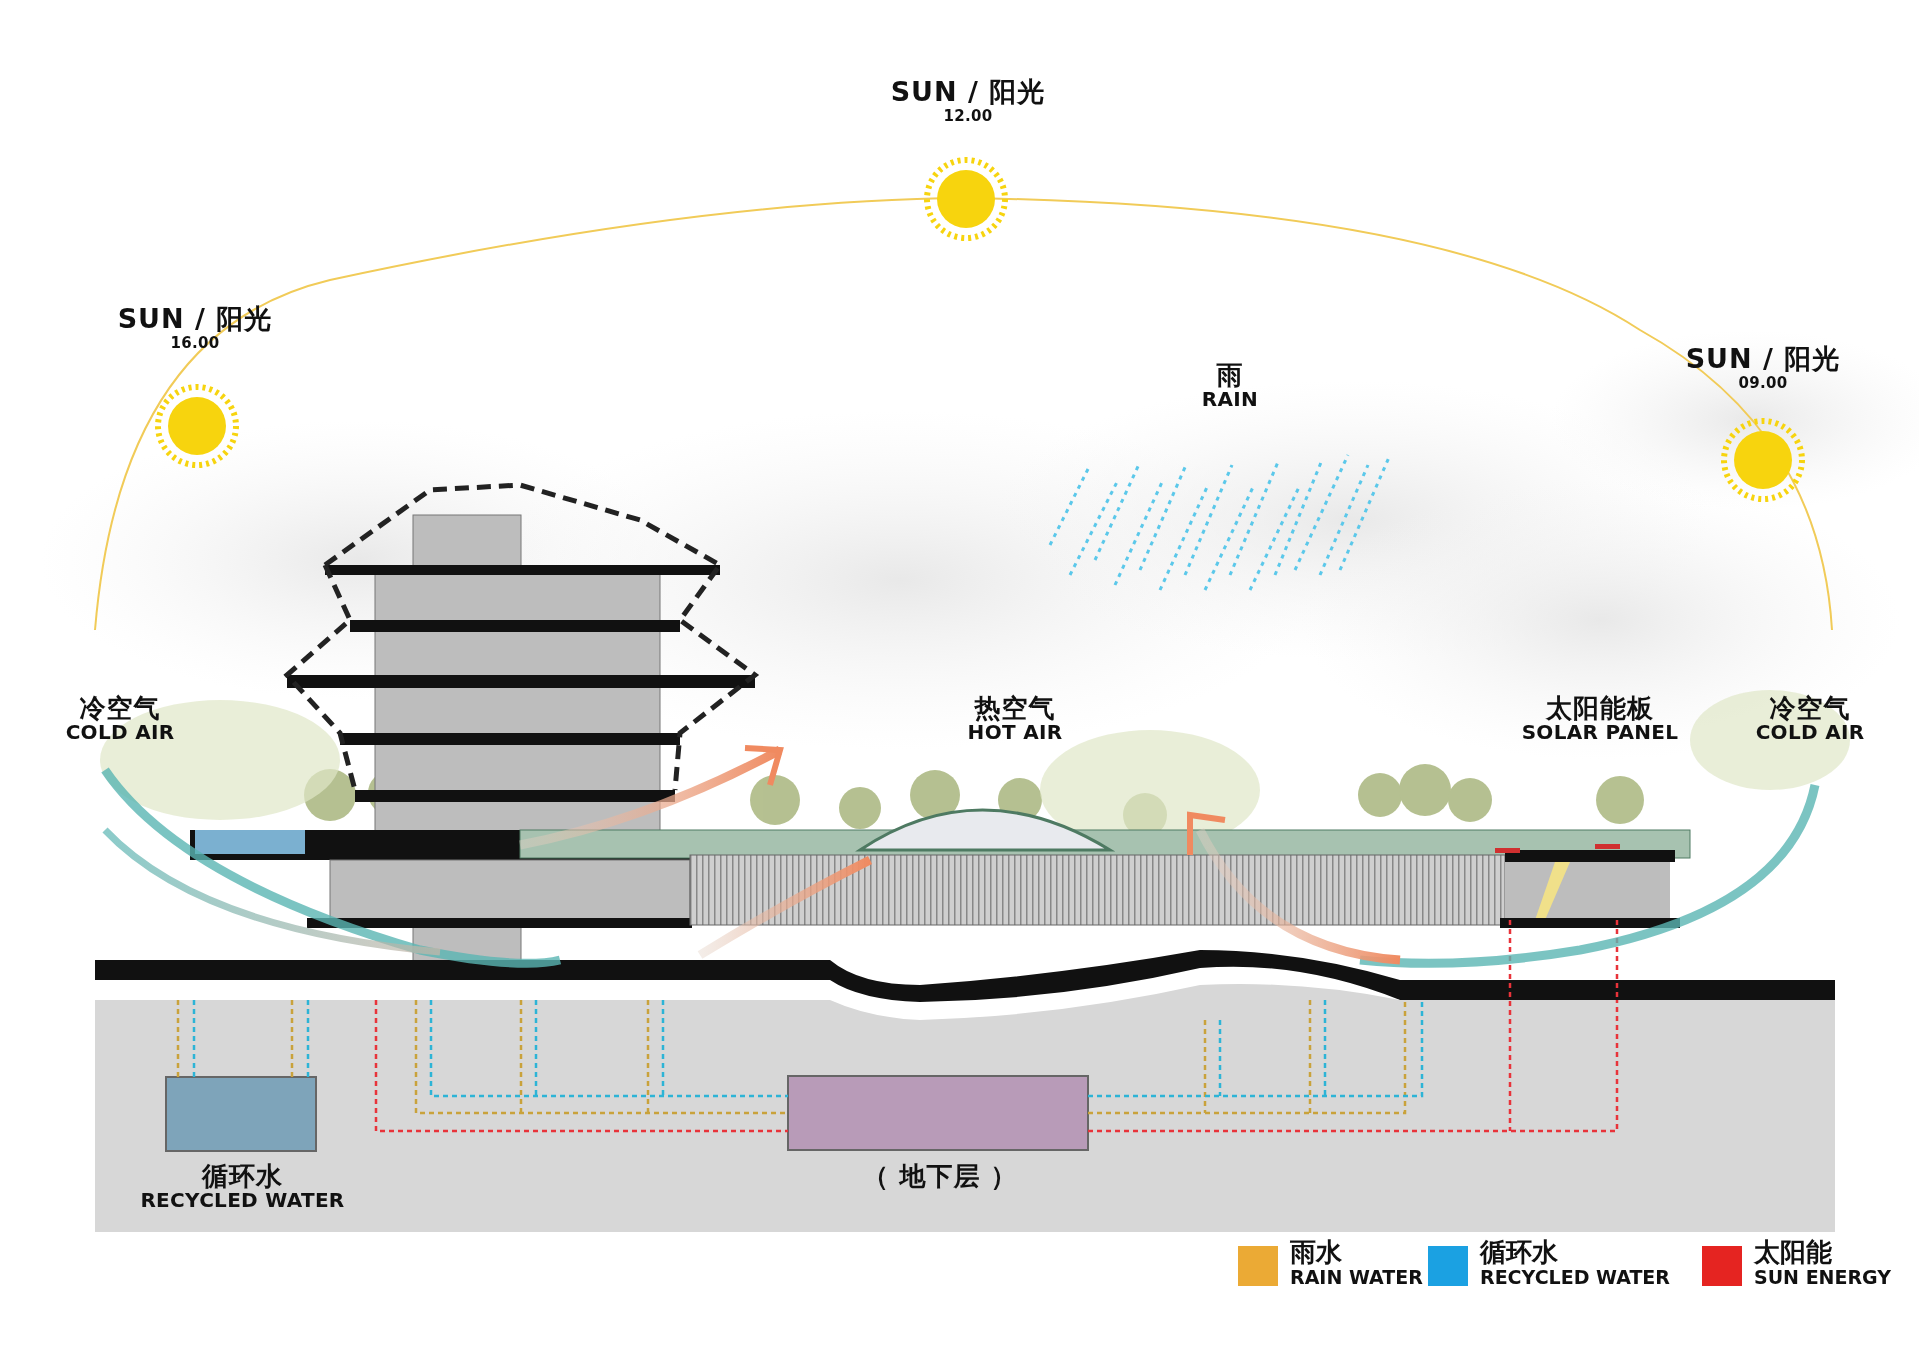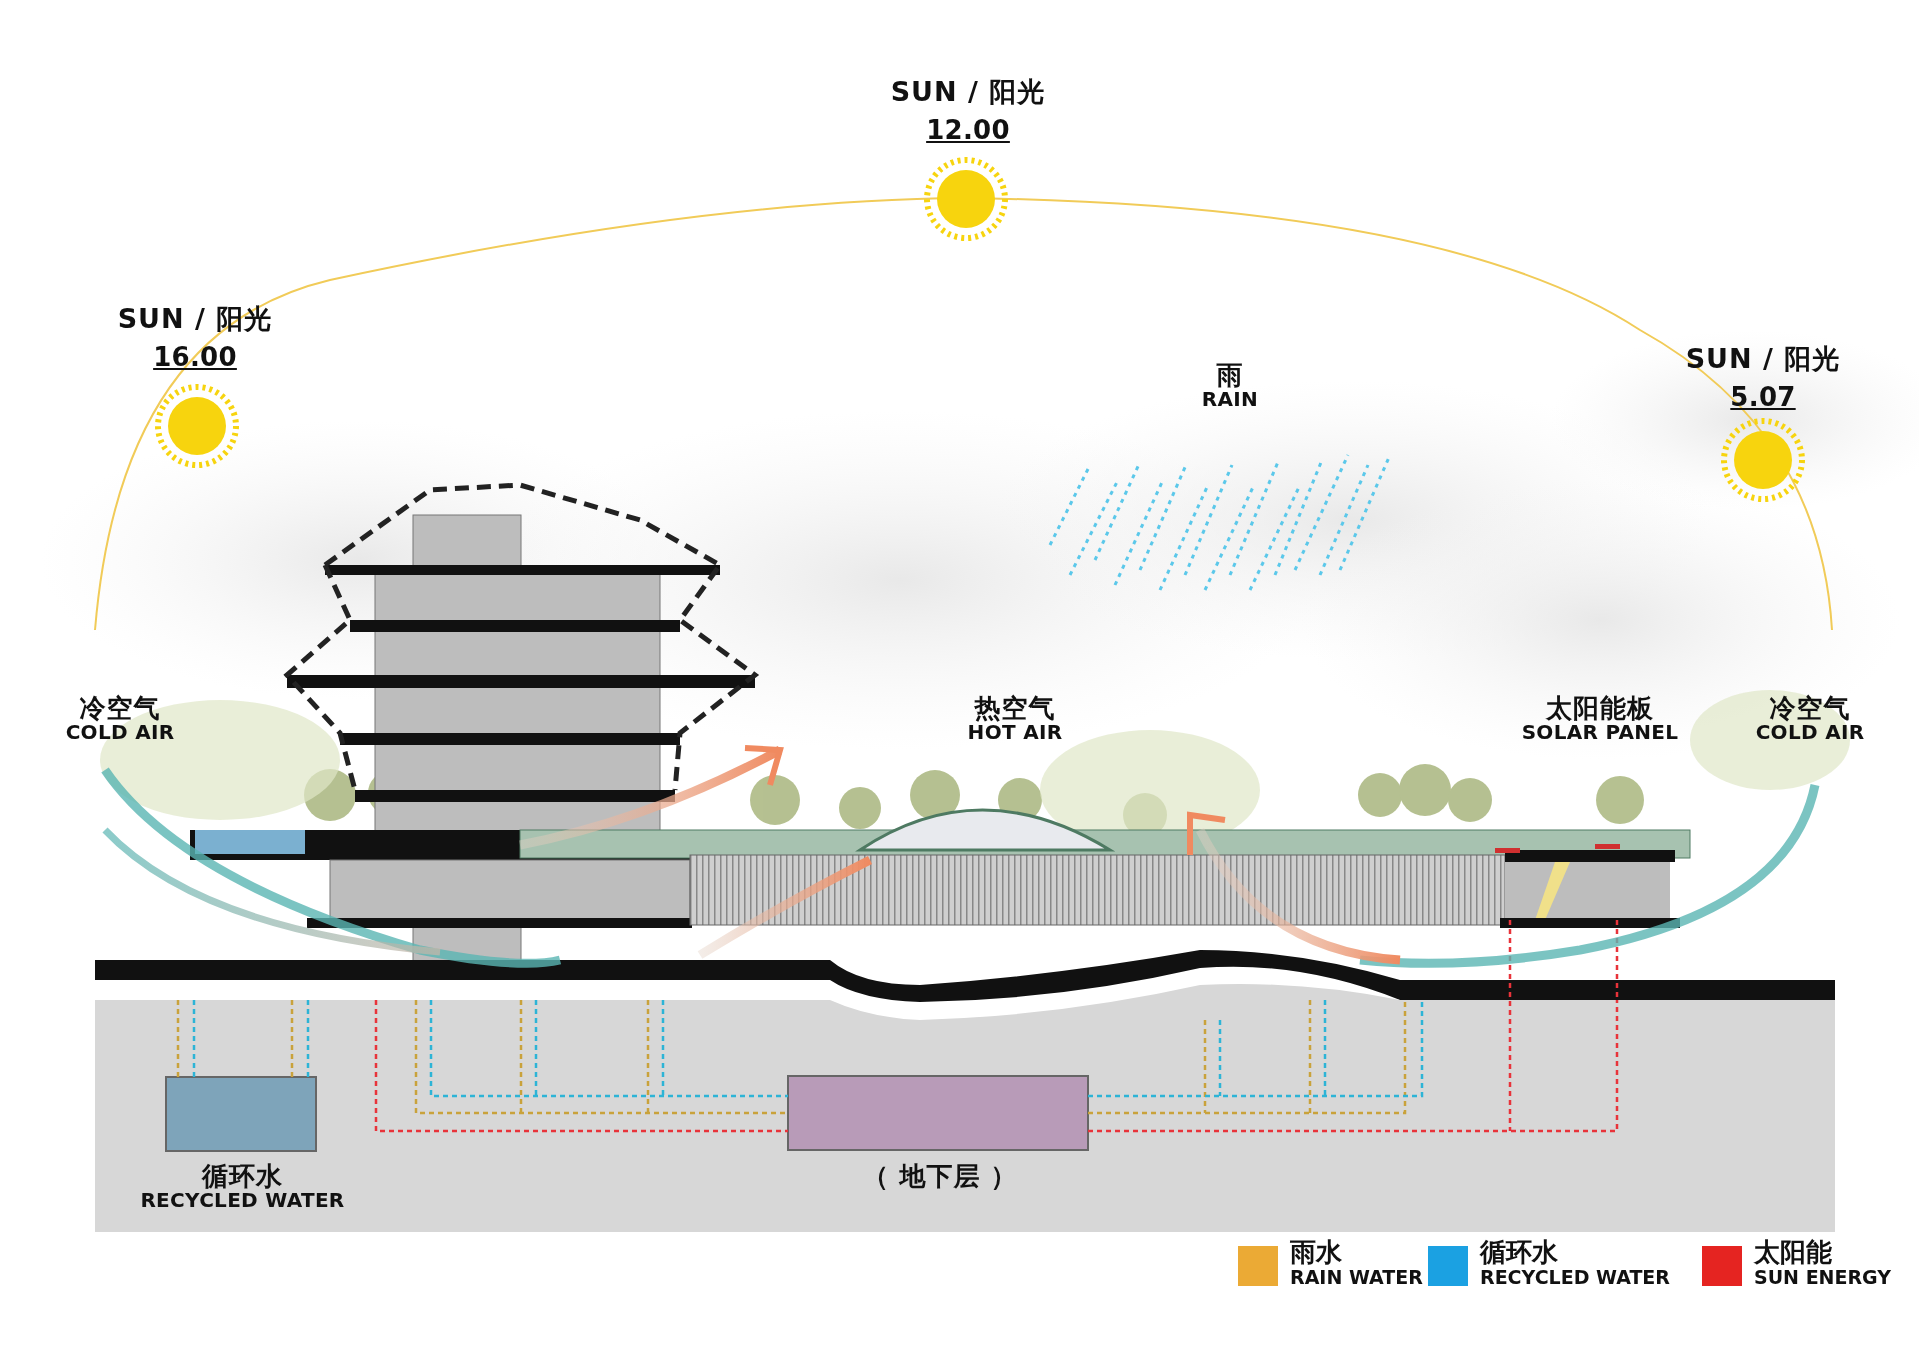--- a/index.html
+++ b/index.html
@@ -3,21 +3,21 @@
 <meta charset="utf-8">
 <style>
   html, body { margin:0; padding:0; background:#ffffff; }
   body { width:1919px; height:1357px; position:relative; overflow:hidden;
          font-family:"DejaVu Sans", "Liberation Sans", sans-serif; color:#111; }
   svg.scene { position:absolute; left:0; top:0; width:1919px; height:1357px; }
   .lbl { position:absolute; text-align:center; font-weight:bold; line-height:1.05; color:#111; }
   .lbl .zh { display:block; font-size:26px; letter-spacing:1px; }
   .lbl .en { display:block; font-size:20px; letter-spacing:0.3px; }
   .sun-lbl .zh { font-size:27px; }
-  .sun-lbl .en { font-size:26px; margin-top:11px;text-decoration:underline; }
+  .sun-lbl .en { font-size:15px; margin-top:3px; }
   .legend { position:absolute; display:flex; align-items:flex-start; gap:12px; }
   .legend .sw { width:40px; height:40px; margin-top:8px; }
   .legend .txt { font-weight:bold; line-height:1.1; }
   .legend .txt .zh { display:block; font-size:26px; }
   .legend .txt .en { display:block; font-size:19px; }
 </style>
 </head>
 <body>
 
 <svg class="scene" viewBox="0 0 1919 1357">
@@ -179,21 +179,21 @@
 <div class="lbl sun-lbl" style="left:115px; top:305px; width:160px;">
   <span class="zh">SUN / 阳光</span>
   <span class="en">16.00</span>
 </div>
 <div class="lbl sun-lbl" style="left:888px; top:78px; width:160px;">
   <span class="zh">SUN / 阳光</span>
   <span class="en">12.00</span>
 </div>
 <div class="lbl sun-lbl" style="left:1683px; top:345px; width:160px;">
   <span class="zh">SUN / 阳光</span>
-  <span class="en">5.07</span>
+  <span class="en">09.00</span>
 </div>
 
 <div class="lbl" style="left:1180px; top:362px; width:100px;">
   <span class="zh">雨</span>
   <span class="en">RAIN</span>
 </div>
 
 <div class="lbl" style="left:55px; top:695px; width:130px;">
   <span class="zh">冷空气</span>
   <span class="en">COLD AIR</span>

